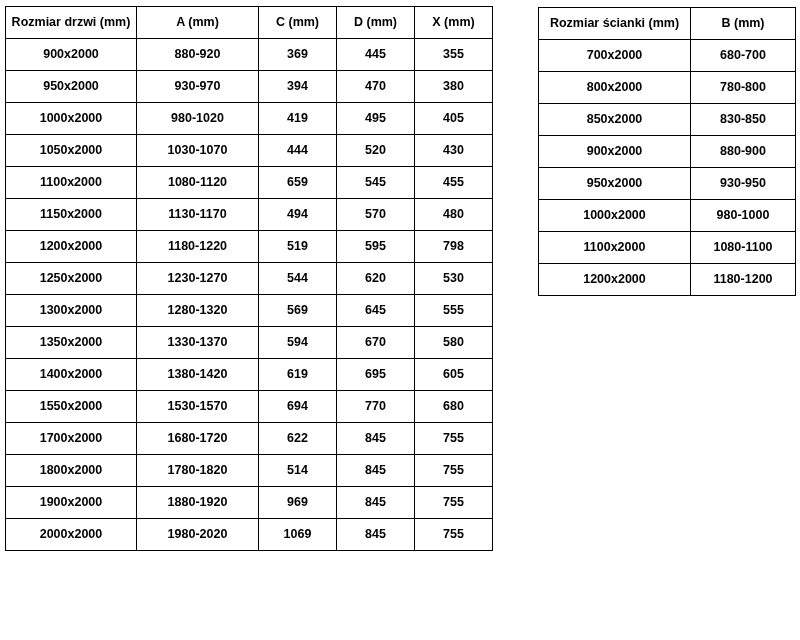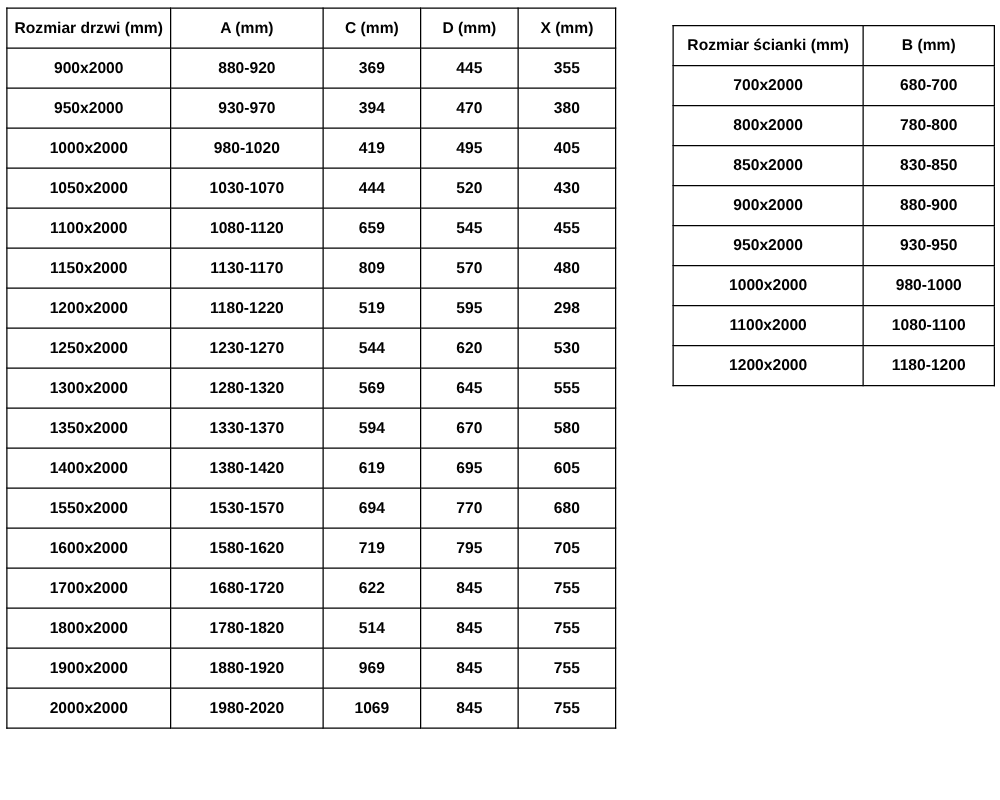--- a/index.html
+++ b/index.html
@@ -44,21 +44,21 @@
   #doors-table col.c0 { width: 131px; }
   #doors-table col.c1 { width: 122px; }
   #doors-table col.c2 { width: 78px; }
   #doors-table col.c3 { width: 78px; }
   #doors-table col.c4 { width: 78px; }
 
   
   #wall-table {
     position: absolute;
     left: 538px;
-    top: 20px;
+    top: 7px;
     width: 257px;
   }
   #wall-table col.w0 { width: 152px; }
   #wall-table col.w1 { width: 105px; }
 
   thead td {
     font-weight: bold;
   }
 </style>
 </head>
@@ -115,30 +115,30 @@
       <tr>
         <td>1100x2000</td>
         <td>1080-1120</td>
         <td>659</td>
         <td>545</td>
         <td>455</td>
       </tr>
       <tr>
         <td>1150x2000</td>
         <td>1130-1170</td>
-        <td>809</td>
+        <td>494</td>
         <td>570</td>
         <td>480</td>
       </tr>
       <tr>
         <td>1200x2000</td>
         <td>1180-1220</td>
         <td>519</td>
         <td>595</td>
-        <td>298</td>
+        <td>798</td>
       </tr>
       <tr>
         <td>1250x2000</td>
         <td>1230-1270</td>
         <td>544</td>
         <td>620</td>
         <td>530</td>
       </tr>
       <tr>
         <td>1300x2000</td>
@@ -160,27 +160,20 @@
         <td>619</td>
         <td>695</td>
         <td>605</td>
       </tr>
       <tr>
         <td>1550x2000</td>
         <td>1530-1570</td>
         <td>694</td>
         <td>770</td>
         <td>680</td>
-      </tr>
-      <tr>
-        <td>1600x2000</td>
-        <td>1580-1620</td>
-        <td>719</td>
-        <td>795</td>
-        <td>705</td>
       </tr>
       <tr>
         <td>1700x2000</td>
         <td>1680-1720</td>
         <td>622</td>
         <td>845</td>
         <td>755</td>
       </tr>
       <tr>
         <td>1800x2000</td>

